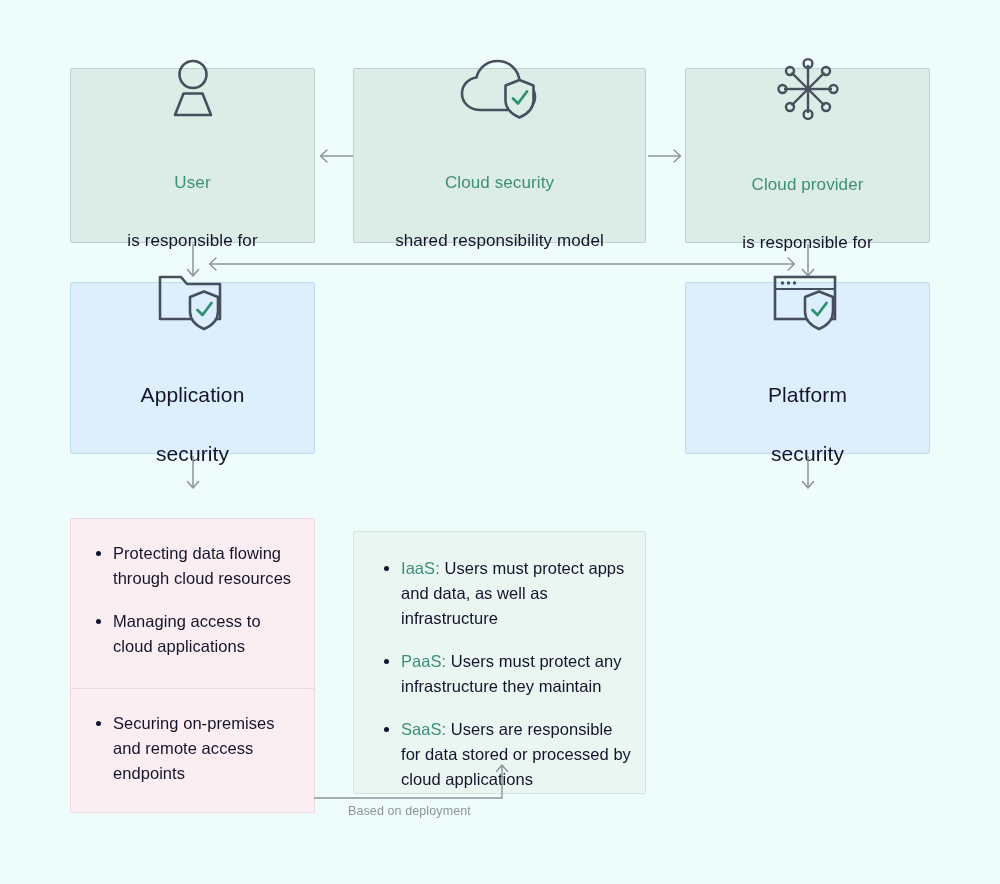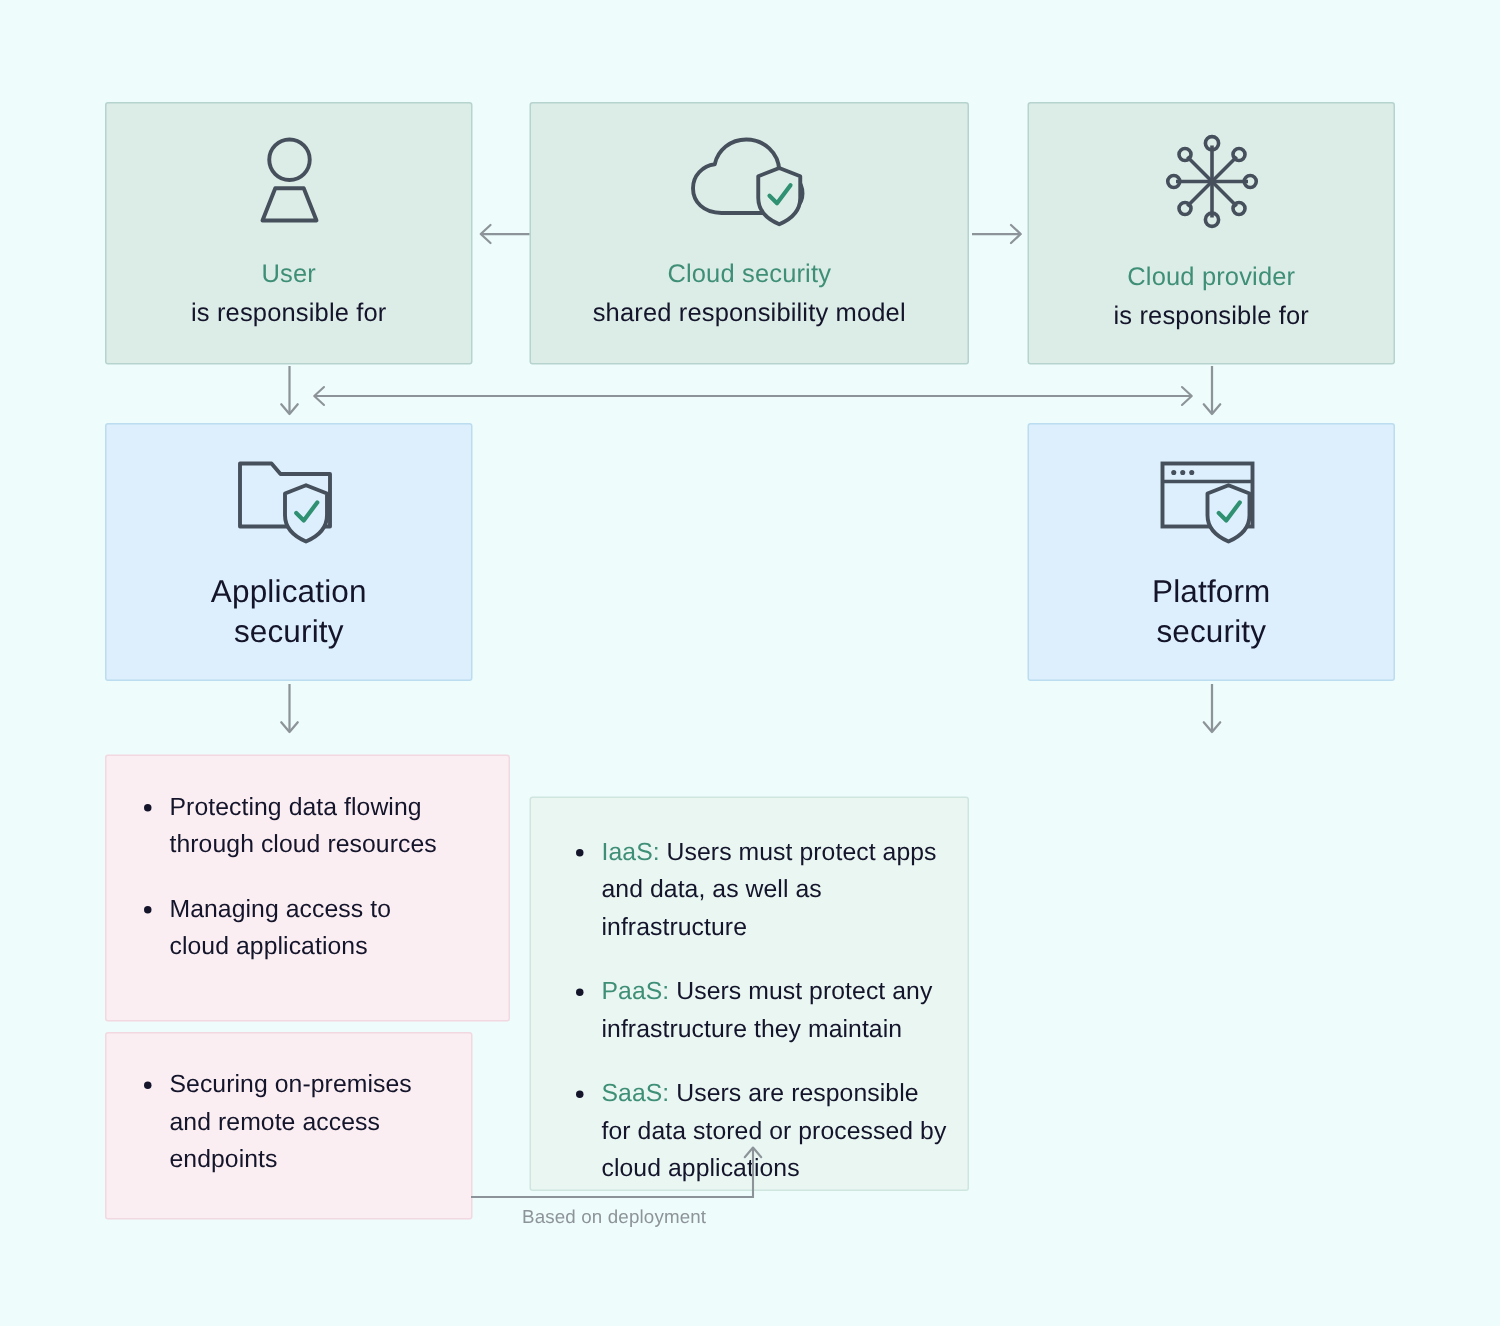--- a/index.html
+++ b/index.html
@@ -47,20 +47,21 @@
   }
 
   
   .card-inner {
     width: 100%;
     height: 100%;
     display: flex;
     flex-direction: column;
     align-items: center;
     justify-content: center;
+    gap: 32px;
   }
 
   .icon-wrap {
     display: block;
     line-height: 0;
     margin-bottom: 18px;
   }
 
   .title-green {
     color: #3f8f77;
@@ -273,21 +274,21 @@
     </svg>
   </div>
 
   <div class="conn" style="left:795px; top:456px;">
     <svg width="26" height="38" viewBox="0 0 26 38" fill="none">
       <line x1="13" y1="0" x2="13" y2="31" stroke="#8d9499" stroke-width="1.5"></line>
       <path d="M7.5 25.5 L13 32 L18.5 25.5" stroke="#8d9499" stroke-width="1.5" fill="none" stroke-linecap="round" stroke-linejoin="round"></path>
     </svg>
   </div>
 
-  <div class="box box-pink" style="left:70px; top:503px; width:270px; height:178px;">
+  <div class="box box-pink" style="left:70px; top:518px; width:245px; height:178px;">
     <ul class="bullets" style="left:22px; top:22px; width:202px;">
       <li>Protecting data flowing through cloud resources</li>
       <li>Managing access to cloud applications</li>
     </ul>
   </div>
 
   <div class="box box-pink" style="left:70px; top:688px; width:245px; height:125px;">
     <ul class="bullets" style="left:22px; top:22px; width:202px;">
       <li>Securing on-premises and remote access endpoints</li>
     </ul>

